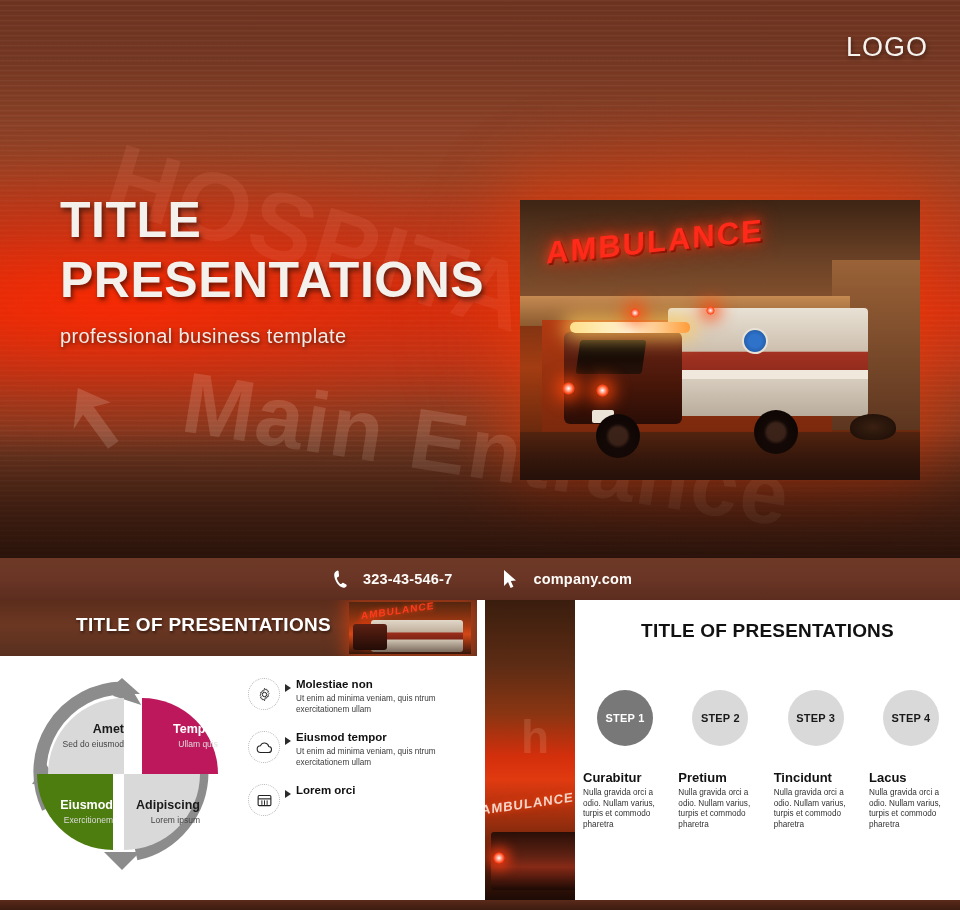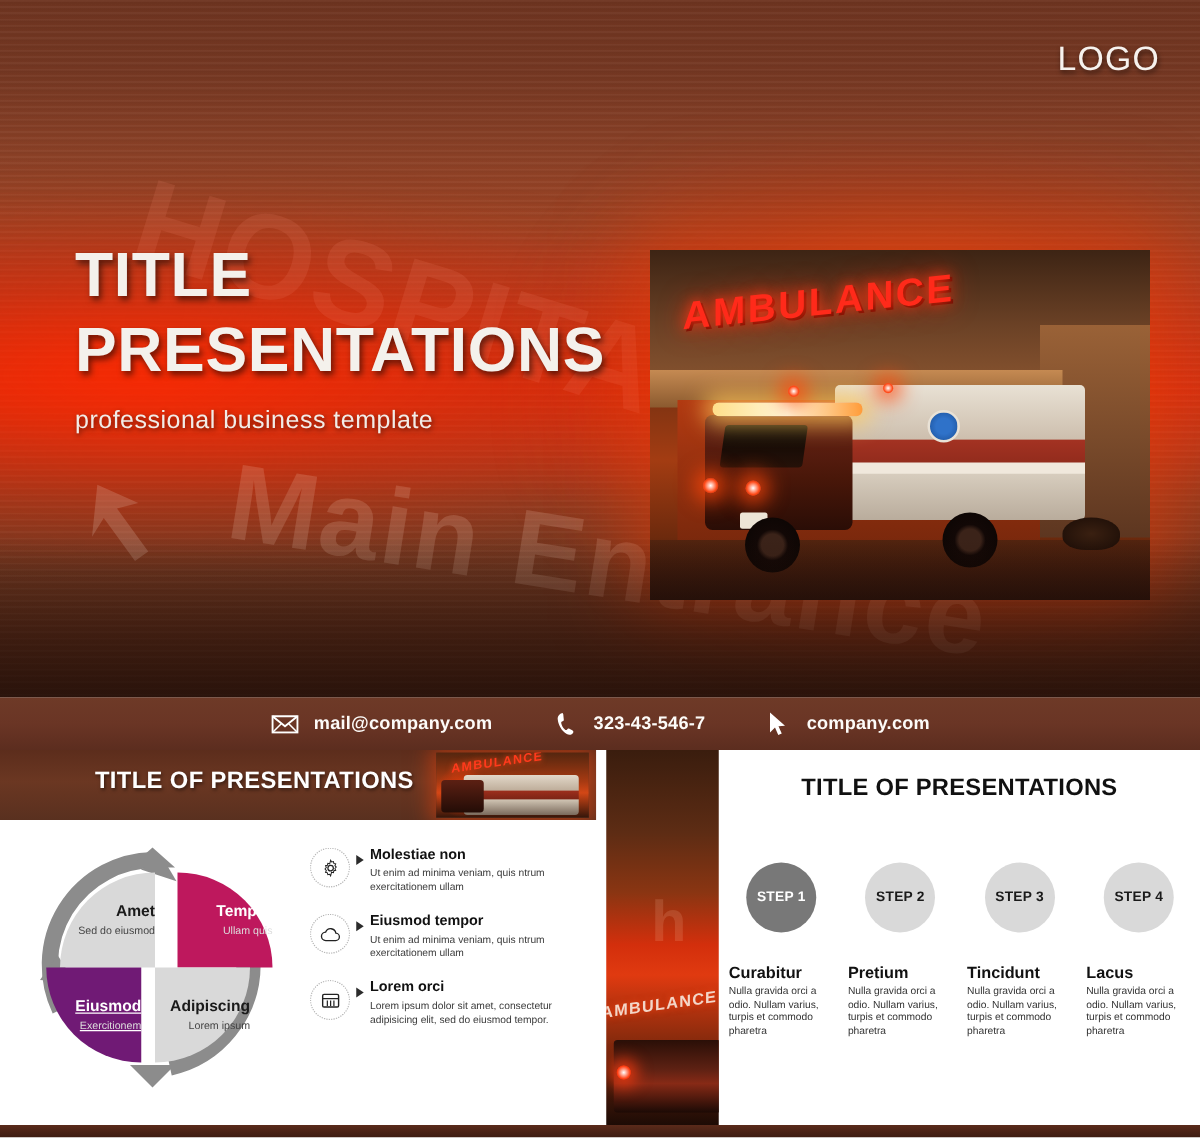--- a/index.html
+++ b/index.html
@@ -112,21 +112,21 @@
 
   
   .cycle{position:absolute;left:26px;top:76px;width:192px;height:196px;}
   .cyc-q{position:absolute;width:76px;height:76px;display:flex;flex-direction:column;
         align-items:flex-end;justify-content:center;text-align:center;}
   .cyc-q .t{font-size:12.5px;font-weight:800;line-height:14px;}
   .cyc-q .s{font-size:8.5px;line-height:11px;margin-top:3px;}
   .q-amet{left:22px;top:22px;background:#d9d9d9;color:#1a1a1a;
         border-radius:76px 0 0 0;}
   .q-tempor{left:116px;top:22px;background:#be185d;color:#fff;border-radius:0 76px 0 0;}
-  .q-eiusmod{left:11px;top:98px;background:#701a75;color:#fff;border-radius:0 0 0 76px;text-decoration:underline;}
+  .q-eiusmod{left:11px;top:98px;background:#4d7c0f;color:#fff;border-radius:0 0 0 76px;}
   .q-adipiscing{left:98px;top:98px;background:#d9d9d9;color:#1a1a1a;border-radius:0 0 76px 0;}
   .q-amet .s,.q-adipiscing .s{color:#444;}
   .q-tempor .s,.q-eiusmod .s{color:#ddd;}
 
   
   .blist{position:absolute;left:248px;top:74px;width:218px;}
   .brow{display:flex;align-items:flex-start;margin-bottom:12px;}
   .b-ico{width:30px;height:30px;border-radius:50%;border:1px dotted #b5b5b5;flex:0 0 30px;
         display:flex;align-items:center;justify-content:center;margin-top:4px;}
   .b-arrow{width:16px;flex:0 0 16px;display:flex;align-items:flex-start;justify-content:center;
@@ -209,30 +209,20 @@
       <div>TITLE</div>
       <div>PRESENTATIONS</div>
     </div>
     <div class="hero-sub">professional business template</div>
     <div class="logo">LOGO</div>
   </div>
 
   <div class="contact">
     <div class="c-item">
       <span class="c-ico">
-        <svg width="22" height="15" viewBox="0 0 22 15">
-            <rect x="1" y="1" width="20" height="13" fill="none" stroke="#fff" stroke-width="1.6"></rect>
-            <path d="M1 1 L11 9 L21 1" fill="none" stroke="#fff" stroke-width="1.6"></path>
-            <path d="M1 14 L8 7 M21 14 L14 7" stroke="#fff" stroke-width="1.2" fill="none"></path>
-          </svg>
-      </span>
-      <span class="lbl">mail@company.com</span>
-    </div>
-    <div class="c-item">
-      <span class="c-ico">
         <svg width="16" height="20" viewBox="0 0 16 20">
             <path d="M5.5 1.5c-2 .5-3.6 2.6-3.3 5 .5 4.6 3.2 9.3 7.2 11.6 2 1.2 4.4.6 5.2-1.2.3-.7-.1-1.3-.8-1.7l-2.3-1.3c-.7-.4-1.4-.1-1.8.6-.5.9-1.2.7-2-.1-1.4-1.4-2.4-3.3-2.7-4.9-.2-.9.2-1.4 1.1-1.6.8-.2 1.1-.8.9-1.6L6.6 2.3c-.2-.6-.6-.9-1.1-.8z" fill="#fff"></path>
           </svg>
       </span>
       <span class="lbl">323-43-546-7</span>
     </div>
     <div class="c-item">
       <span class="c-ico">
         <svg width="14" height="20" viewBox="0 0 14 20">
             <path d="M1 1 L1 17 L5 13 L7.6 19 L10.4 17.8 L7.8 12 L13 11.6 Z" fill="#fff"></path>
@@ -319,21 +309,20 @@
                 <rect x="1.5" y="3" width="17" height="13.5" rx="1.5" fill="none" stroke="#222" stroke-width="1.5"></rect>
                 <path d="M1.5 7.5h17" stroke="#222" stroke-width="1.5"></path>
                 <path d="M6.5 9.5v6M10 9.5v6M13.5 9.5v6" stroke="#222" stroke-width="1.3"></path>
               </svg>
           </span>
           <span class="b-arrow">
               <i></i>
             </span>
           <span class="b-txt">
             <span class="b-h">Lorem orci</span>
-            <span class="b-p" style="display:block">Lorem ipsum dolor sit amet, consectetur adipisicing elit, sed do eiusmod tempor.</span>
           </span>
         </div>
       </div>
     </div>
 
     <div class="slide slide-r">
       <div class="sr-strip">
         <div class="srs-h">h</div>
         <div class="srs-sign">AMBULANCE</div>
         <div class="srs-truck"></div>

